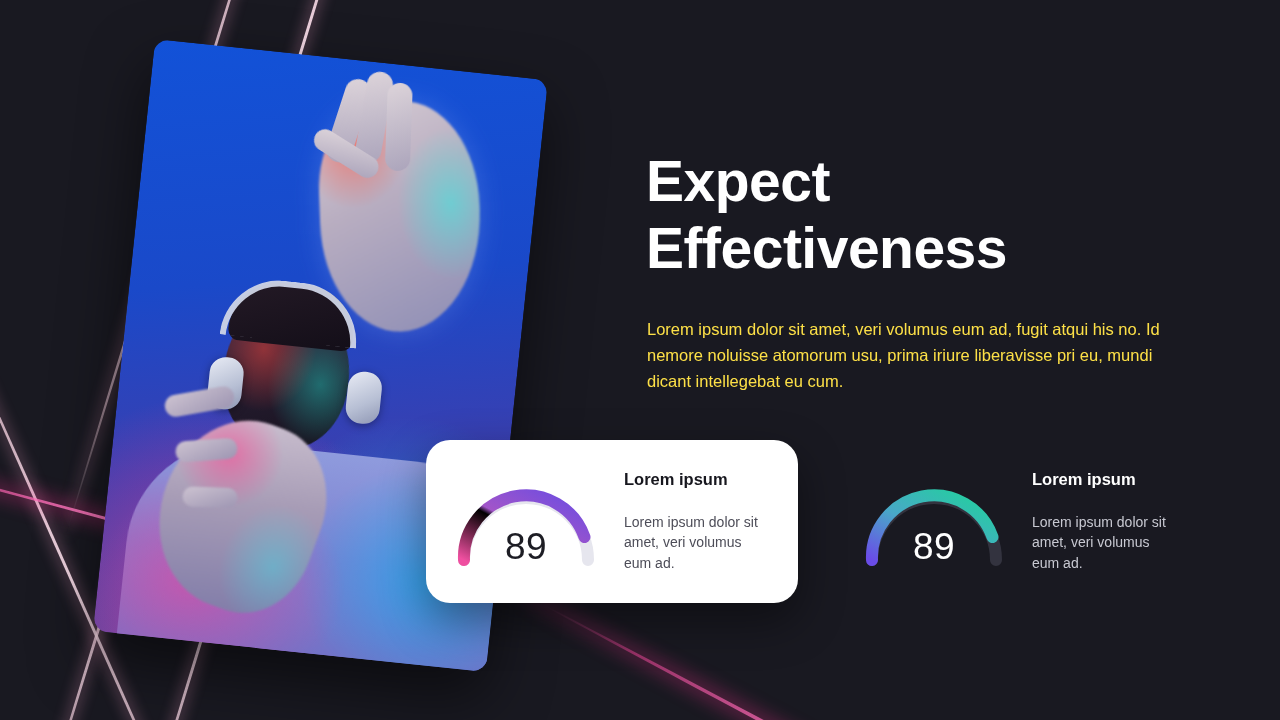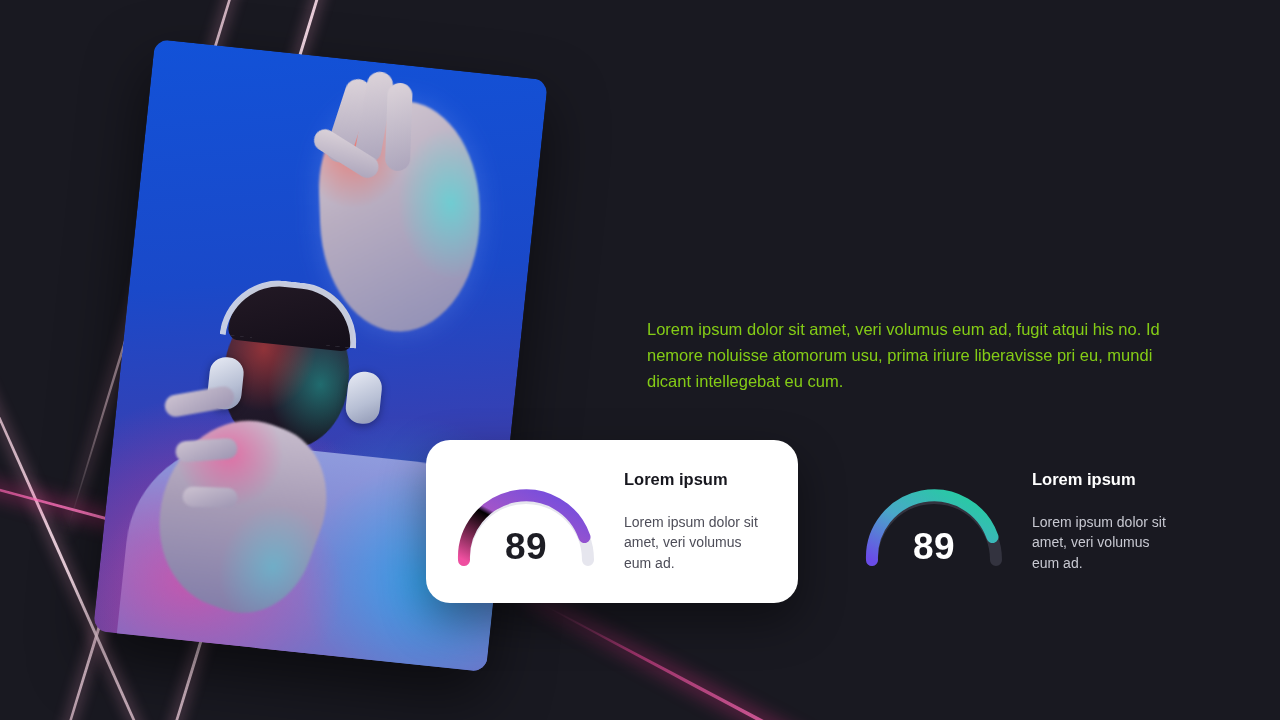--- a/index.html
+++ b/index.html
@@ -180,21 +180,21 @@
     font-size: 57px;
     font-weight: 700;
     line-height: 1.18;
     letter-spacing: -0.5px;
   }
   .body-copy {
     position: absolute;
     left: 647px;
     top: 299px;
     width: 533px;
-    color: #84cc16;
+    color: #fde047;
     font-size: 16.5px;
     line-height: 1.58;
   }
 
   
   .stat-card {
     position: absolute;
     left: 426px;
     top: 440px;
     width: 372px;
@@ -221,21 +221,21 @@
     margin-left: 24px;
     flex: 0 0 auto;
   }
   .gauge-svg { display: block; }
   .gauge-value {
     position: absolute;
     left: 0; right: 0;
     bottom: 4px;
     text-align: center;
     font-size: 37px;
-    font-weight: 700;
+    font-weight: 400;
     letter-spacing: 0.5px;
   }
   .gauge-value.dark-text { color: #1d1d24; }
   .gauge-value.light-text { color: #ffffff; }
 
   .stat-text { margin-left: 22px; flex: 1 1 auto; }
   .stat-title {
     font-size: 16.5px;
     font-weight: 700;
     margin-bottom: 13px;
@@ -279,20 +279,24 @@
       <div class="hp-band"></div>
       <div class="hp-cup left"></div>
       <div class="hp-cup right"></div>
       <div class="hand-lower"></div>
       <div class="lf lf1"></div>
       <div class="lf lf2"></div>
       <div class="lf lf3"></div>
     </div>
   </div>
 
+  <h1 class="headline">
+    <span>Expect</span><br>
+    <span>Effectiveness</span>
+  </h1>
 
   <p class="body-copy">Lorem ipsum dolor sit amet, veri volumus eum ad, fugit atqui his no. Id nemore noluisse atomorum usu, prima iriure liberavisse pri eu, mundi dicant intellegebat eu cum.</p>
 
   <div class="stat-card">
     <div class="gauge-wrap">
       <svg class="gauge-svg" width="152" height="100" viewBox="0 0 152 100">
         <defs>
           <linearGradient id="gradLight" x1="0" y1="1" x2="1" y2="0">
             <stop offset="0%" stop-color="#ef4fa0"></stop>
             <stop offset="45%" stop-color="#b champs"></stop>

